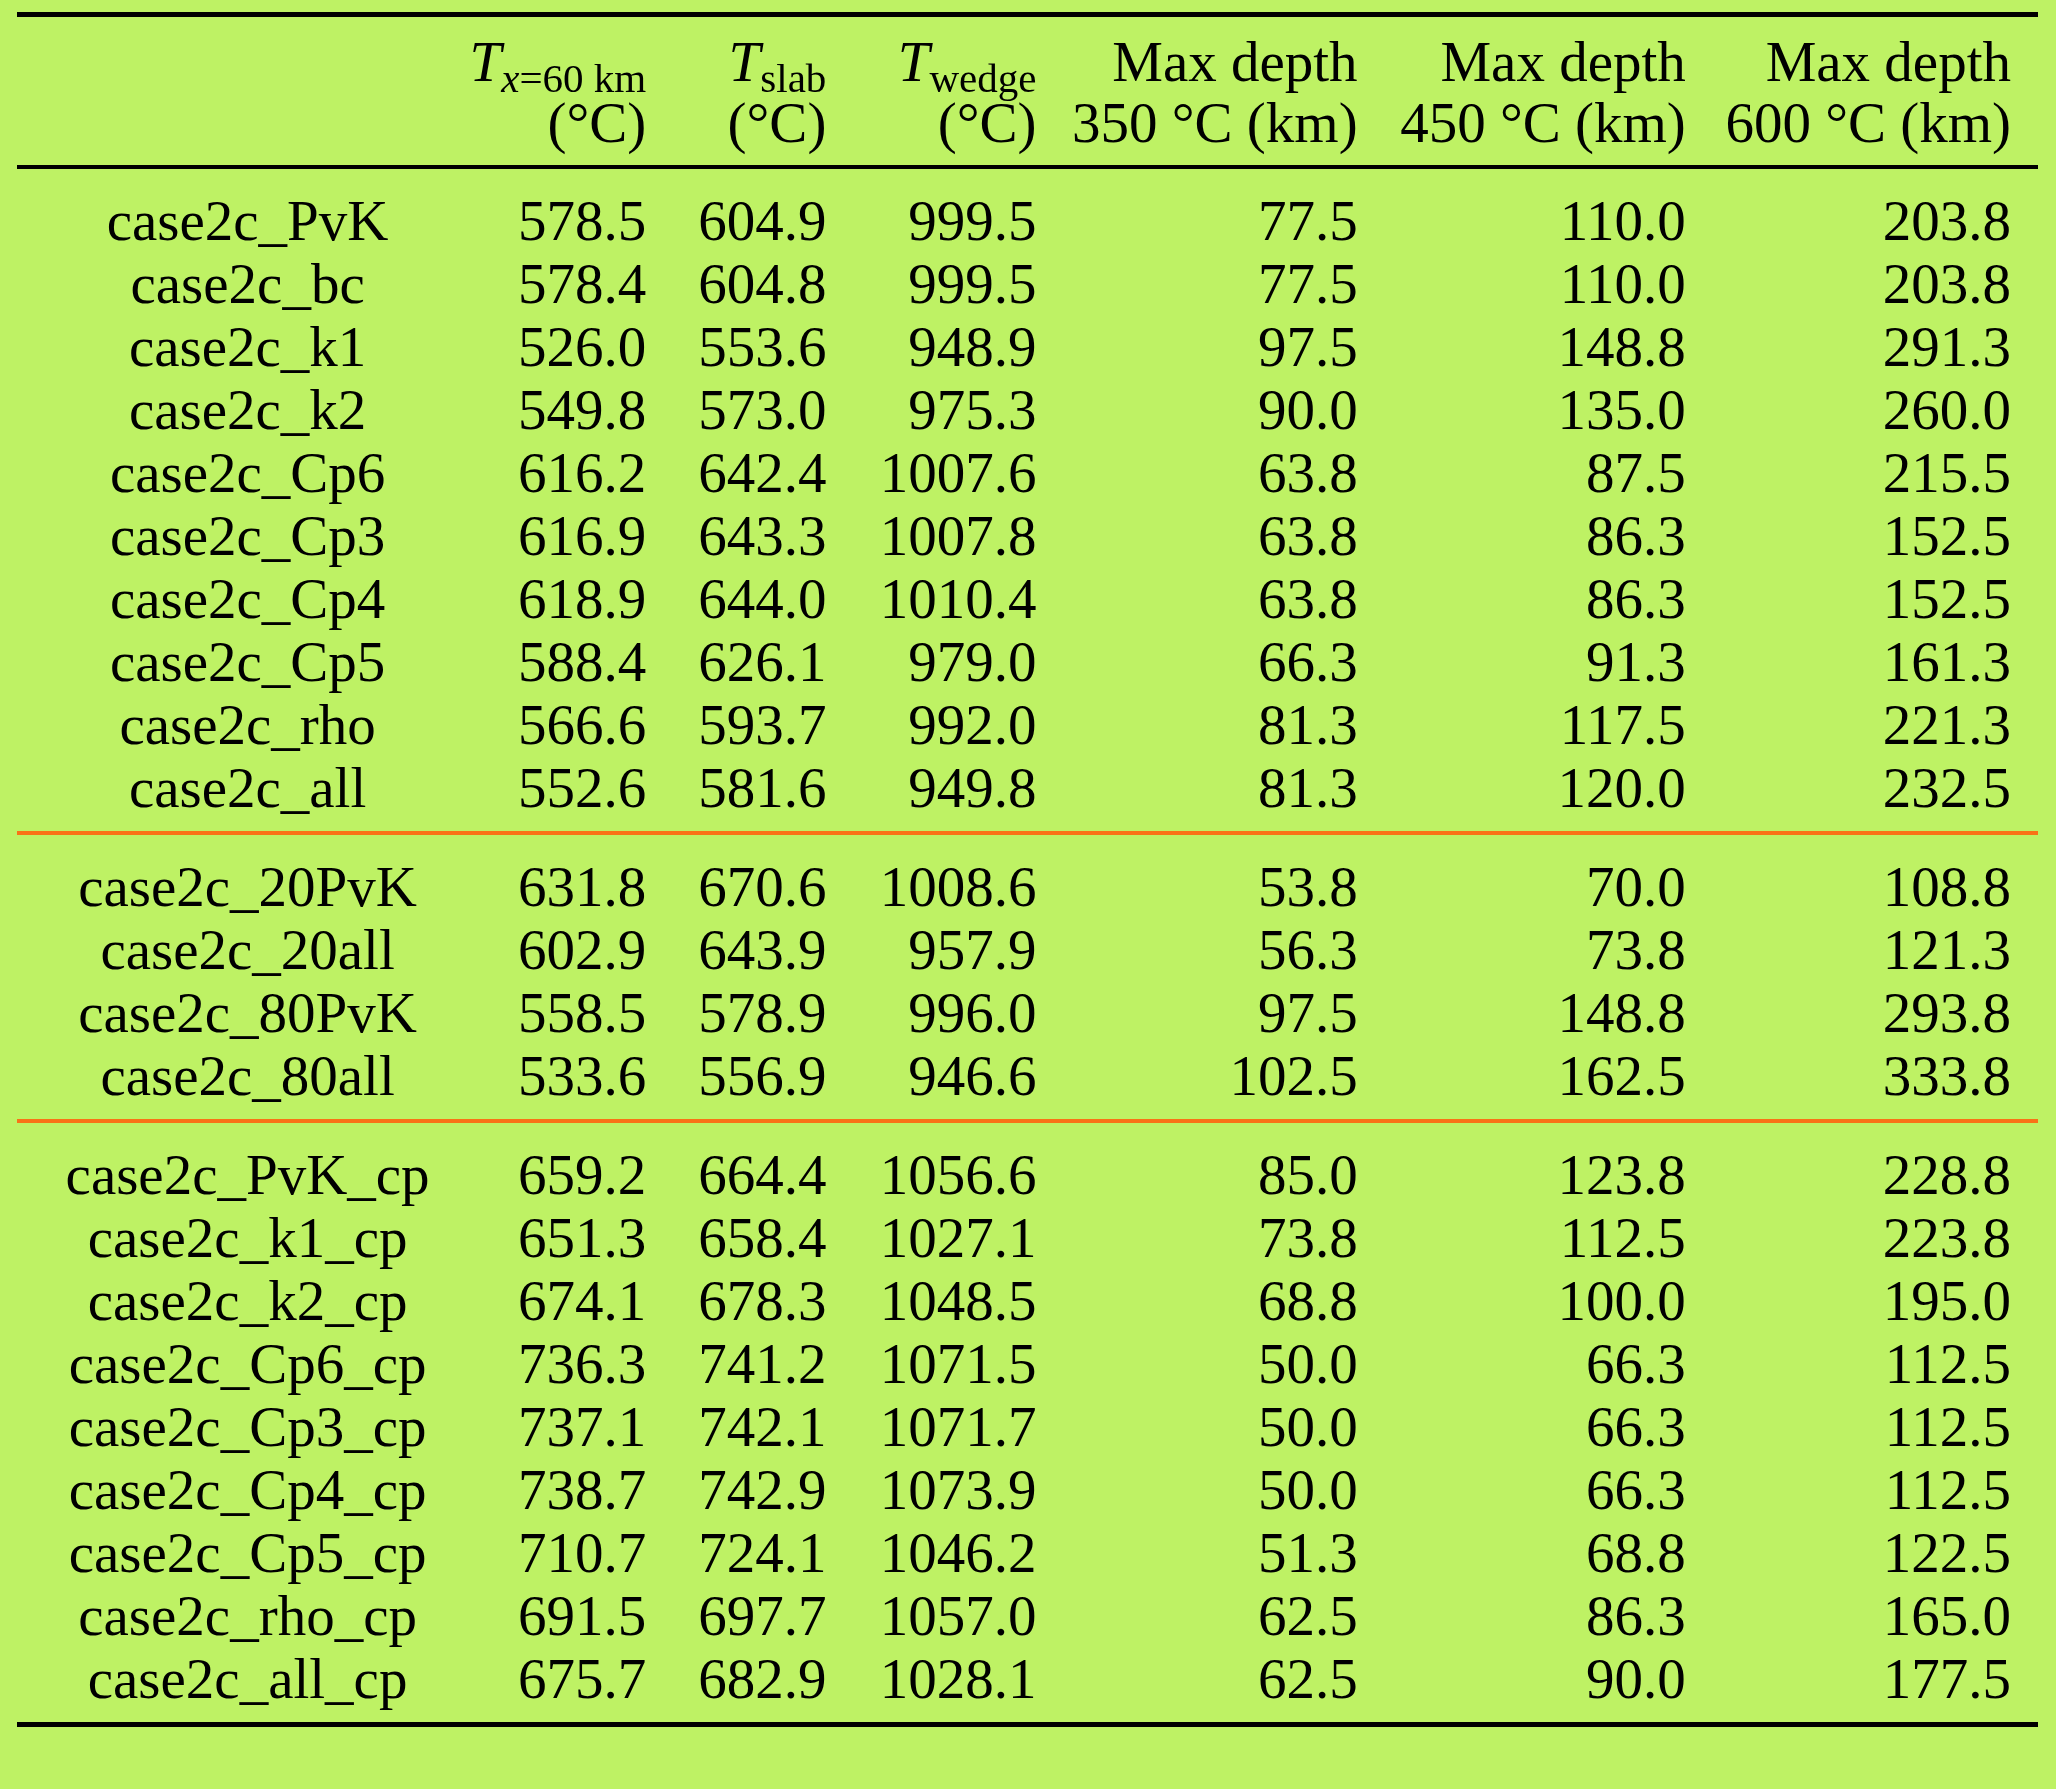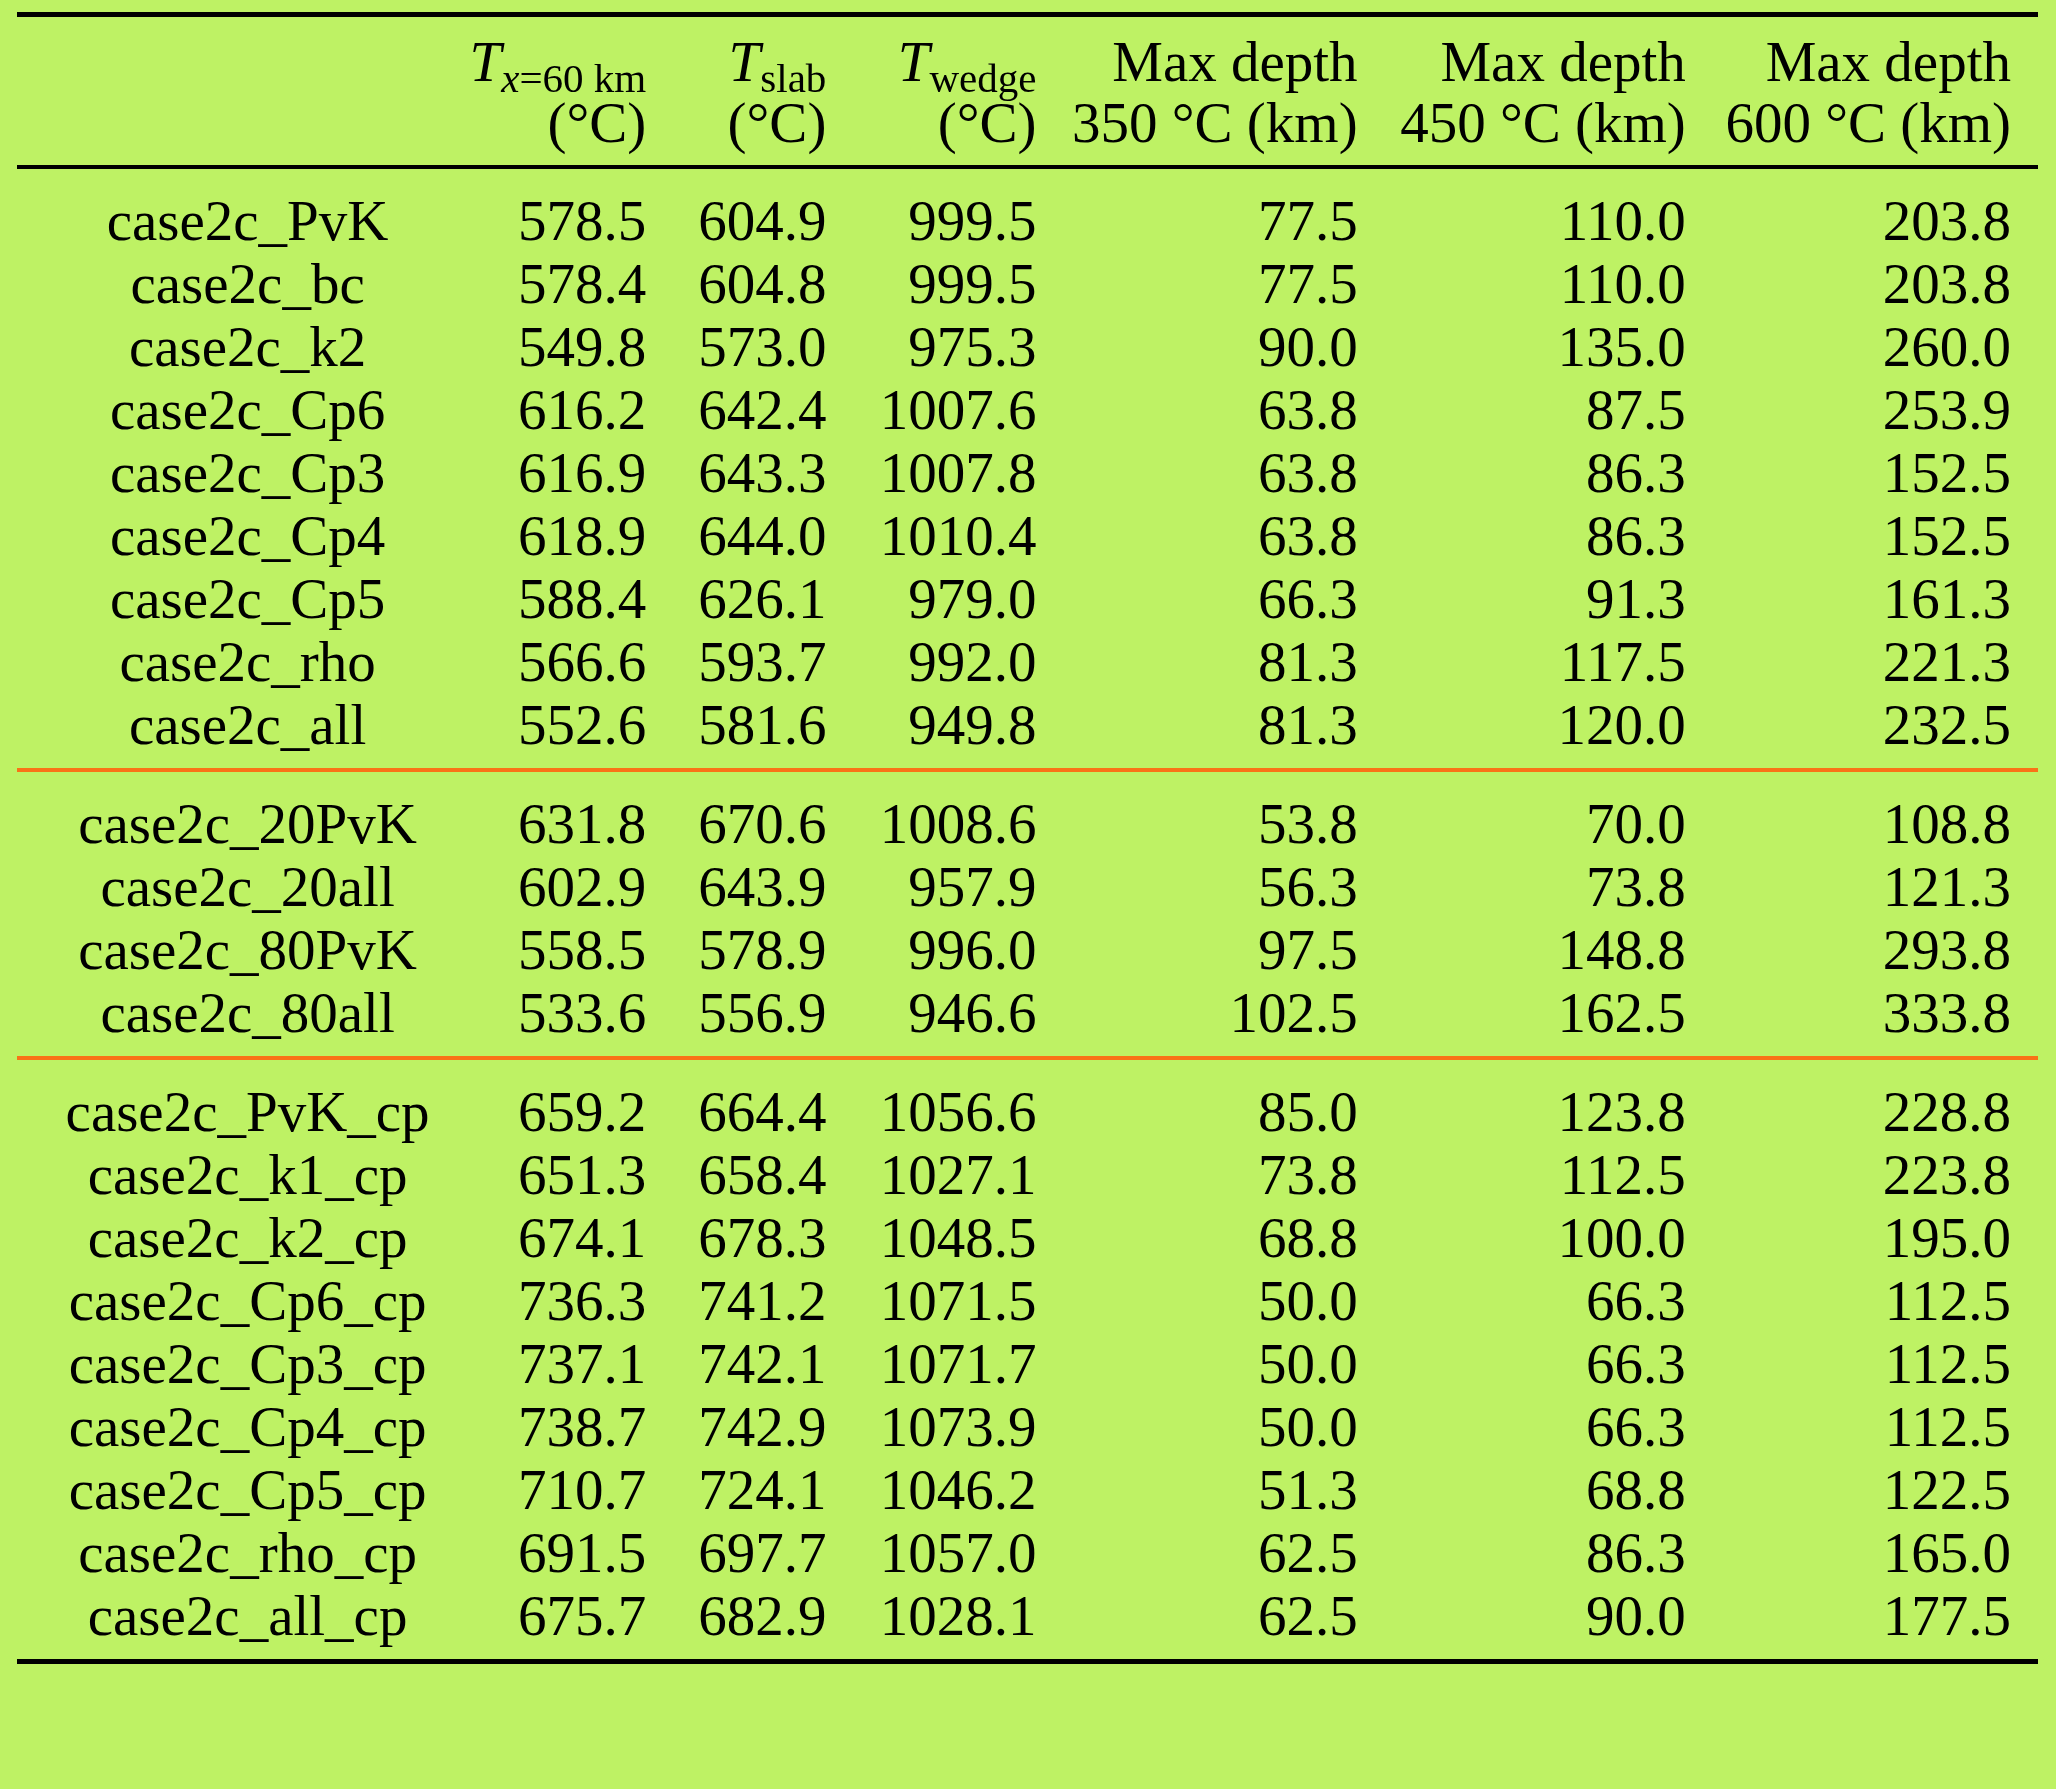--- a/index.html
+++ b/index.html
@@ -120,36 +120,45 @@
         <tr>
           <td class="lbl">case2c_bc</td>
           <td>578.4</td>
           <td>604.8</td>
           <td>999.5</td>
           <td>77.5</td>
           <td>110.0</td>
           <td class="colpad">203.8</td>
         </tr>
         <tr>
+          <td class="lbl">case2c_k1</td>
+          <td>526.0</td>
+          <td>553.6</td>
+          <td>948.9</td>
+          <td>97.5</td>
+          <td>148.8</td>
+          <td class="colpad">291.3</td>
+        </tr>
+        <tr>
           <td class="lbl">case2c_k2</td>
           <td>549.8</td>
           <td>573.0</td>
           <td>975.3</td>
           <td>90.0</td>
           <td>135.0</td>
           <td class="colpad">260.0</td>
         </tr>
         <tr>
           <td class="lbl">case2c_Cp6</td>
           <td>616.2</td>
           <td>642.4</td>
           <td>1007.6</td>
           <td>63.8</td>
           <td>87.5</td>
-          <td class="colpad">253.9</td>
+          <td class="colpad">215.5</td>
         </tr>
         <tr>
           <td class="lbl">case2c_Cp3</td>
           <td>616.9</td>
           <td>643.3</td>
           <td>1007.8</td>
           <td>63.8</td>
           <td>86.3</td>
           <td class="colpad">152.5</td>
         </tr>

